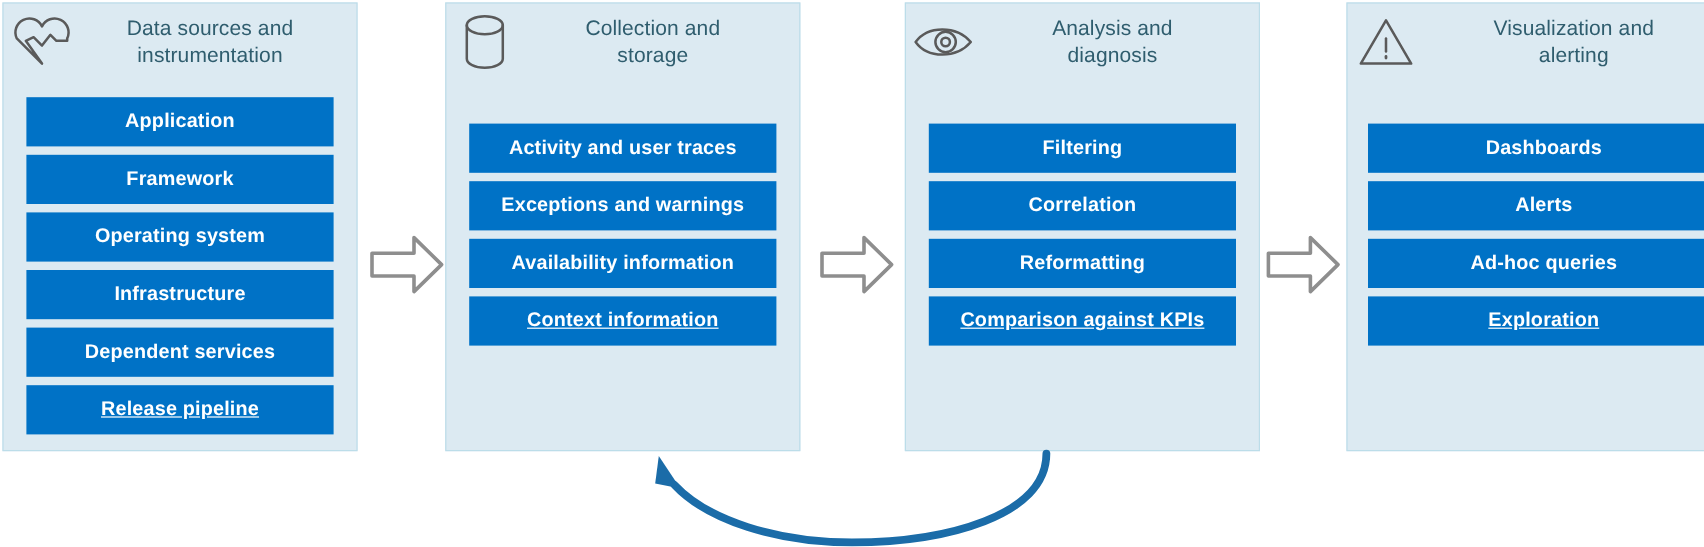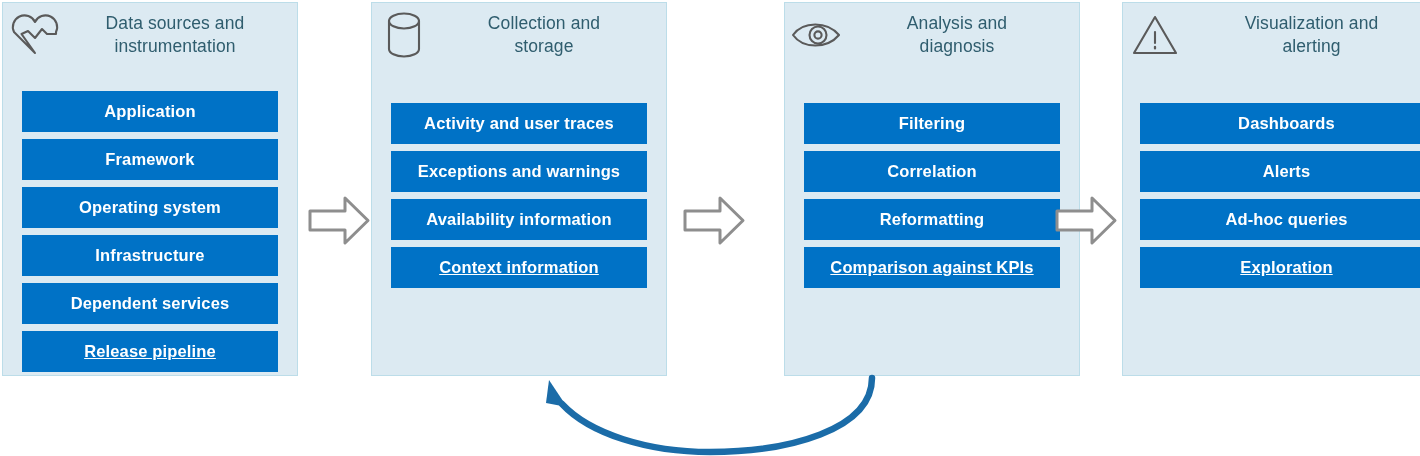--- a/index.html
+++ b/index.html
@@ -27,21 +27,21 @@
     position: absolute;
     top: 2px;
     width: 296px;
     height: 374px;
     background: #dceaf2;
     border: 1px solid #bcdde9;
     box-sizing: border-box;
   }
   .panel-1 { left: 2px; }
   .panel-2 { left: 371px; }
-  .panel-3 { left: 784px; padding-left: 44px; }
+  .panel-3 { left: 754px; padding-left: 44px; }
   .panel-4 { left: 1122px; width: 329px; }
 
   .panel-head {
     position: absolute;
     left: 0; top: 0;
     width: 100%;
     height: 66px;
     display: flex;
     align-items: flex-start;
   }
@@ -67,21 +67,21 @@
     white-space: pre-line;
   }
 
   .items {
     position: absolute;
     left: 0;
     width: 100%;
     box-sizing: border-box;
     padding: 0 19px;
   }
-  .panel-1 .items { top: 88px; }
+  .panel-1 .items { top: 78px; }
   .panel-2 .items { top: 100px; }
   .panel-3 .items { top: 100px; }
   .panel-4 .items { top: 100px; padding: 0 17px; }
 
   .item {
     height: 41px;
     margin-bottom: 7px;
     background: #0072c6;
     color: #ffffff;
     font-size: 16.5px;

